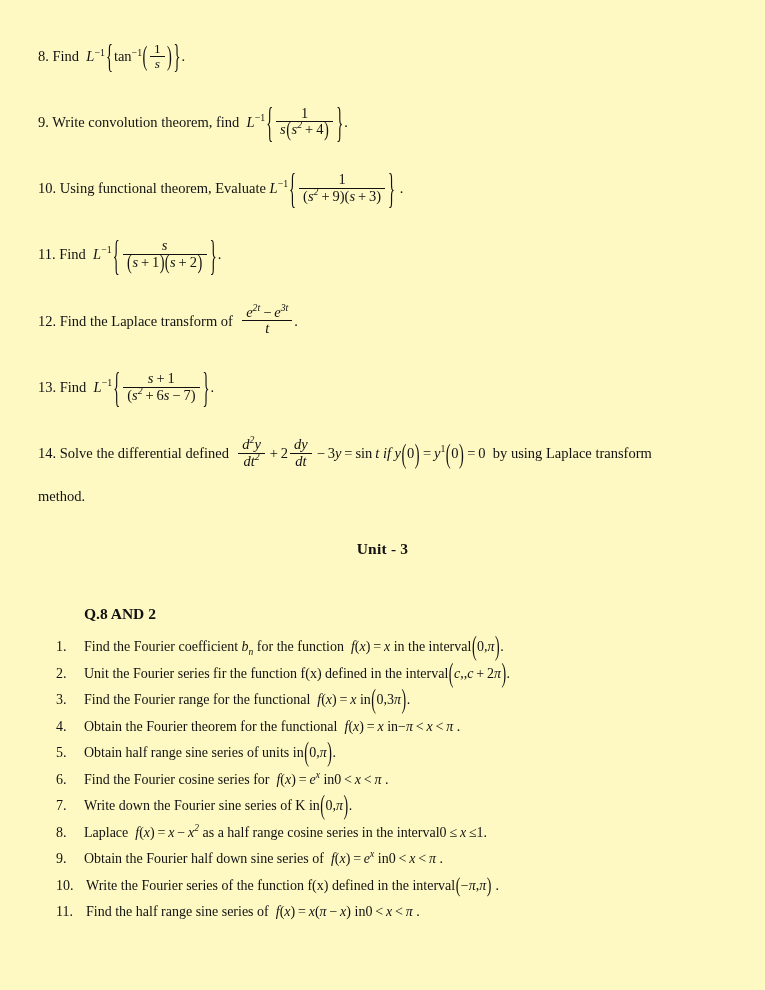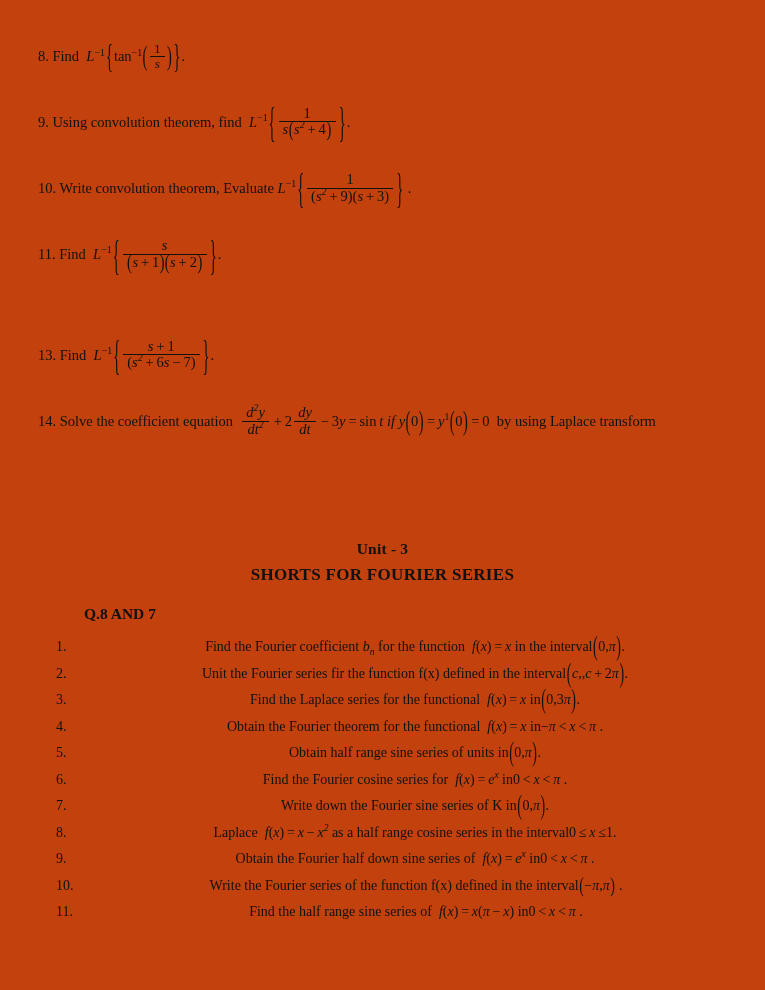--- a/index.html
+++ b/index.html
@@ -4,21 +4,21 @@
 <style>
   html, body {
     margin: 0;
     padding: 0;
     background: #ffffff;
   }
   .page {
     position: relative;
     width: 765px;
     height: 990px;
-    background: #c2410c;
+    background: #fef9c3;
     overflow: hidden;
     font-family: "Liberation Serif", "DejaVu Serif", serif;
     color: #111111;
     box-sizing: border-box;
   }
 
   
   .mi { font-style: italic; }
   .mup { font-style: normal; }
   .sup { font-size: 0.68em; vertical-align: super; line-height: 0; font-style: italic; }
@@ -120,88 +120,95 @@
     margin-bottom: 9px;
     line-height: 1.25;
   }
   .f-num {
     width: 28px;
     flex: 0 0 28px;
     text-align: left;
     font-style: normal;
   }
   .f-num.wide { width: 30px; flex: 0 0 30px; }
-  .f-body { flex: 1 1 auto; text-align: center; }
+  .f-body { flex: 1 1 auto; }
   .f-text { font-style: normal; }
   .trail-dot { font-style: normal; }
 </style>
 </head>
 <body>
 
 <div class="page">
 
   <div class="laplace-list">
 
     <div class="q-row">
       <span>8.</span>
       <span>Find</span>
       &nbsp;<span class="mi">L</span><span class="supn">−1</span><span class="bigbrace">{</span><span class="mup">tan</span><span class="supn">−1</span><span class="bigparen">(</span><span class="frac small"><span class="num mup">1</span><span class="den mi">s</span></span><span class="bigparen">)</span><span class="bigbrace">}</span><span>.</span>
     </div>
 
     <div class="spacer-lg"></div>
 
     <div class="q-row">
       <span>9.</span>
-      <span>Using convolution theorem, find</span>
+      <span>Write convolution theorem, find</span>
       &nbsp;<span class="mi">L</span><span class="supn">−1</span><span class="bigbrace tall">{</span><span class="frac"><span class="num mup">1</span><span class="den"><span class="mi">s</span><span class="medparen">(</span><span class="mi">s</span><span class="sup">2</span><span class="mup"> + 4</span><span class="medparen">)</span></span></span><span class="bigbrace tall">}</span><span>.</span>
     </div>
 
     <div class="spacer-lg"></div>
 
     <div class="q-row">
       <span>10.</span>
-      <span>Write convolution theorem, Evaluate</span>
+      <span>Using functional theorem, Evaluate</span>
       <span class="mi">L</span><span class="supn">−1</span><span class="bigbrace tall">{</span><span class="frac"><span class="num mup">1</span><span class="den"><span class="mup">(</span><span class="mi">s</span><span class="sup">2</span><span class="mup"> + 9)(</span><span class="mi">s</span><span class="mup"> + 3)</span></span></span><span class="bigbrace tall">}</span>&nbsp;<span>.</span>
     </div>
 
     <div class="spacer-lg"></div>
 
     <div class="q-row">
       <span>11.</span>
       <span>Find</span>
       &nbsp;<span class="mi">L</span><span class="supn">−1</span><span class="bigbrace tall">{</span><span class="frac"><span class="num mi">s</span><span class="den"><span class="medparen">(</span><span class="mi">s</span><span class="mup"> + 1</span><span class="medparen">)(</span><span class="mi">s</span><span class="mup"> + 2</span><span class="medparen">)</span></span></span><span class="bigbrace tall">}</span><span>.</span>
     </div>
 
     <div class="spacer-lg"></div>
 
+    <div class="q-row">
+      <span>12.</span>
+      <span>Find the Laplace transform of</span>
+      &nbsp;<span class="frac"><span class="num"><span class="mi">e</span><span class="sup">2t</span><span class="mup"> − </span><span class="mi">e</span><span class="sup">3t</span></span><span class="den mi">t</span></span><span>.</span>
+    </div>
 
     <div class="spacer-lg"></div>
 
     <div class="q-row">
       <span>13.</span>
       <span>Find</span>
       &nbsp;<span class="mi">L</span><span class="supn">−1</span><span class="bigbrace tall">{</span><span class="frac"><span class="num"><span class="mi">s</span><span class="mup"> + 1</span></span><span class="den"><span class="mup">(</span><span class="mi">s</span><span class="sup">2</span><span class="mup"> + 6</span><span class="mi">s</span><span class="mup"> − 7)</span></span></span><span class="bigbrace tall">}</span><span>.</span>
     </div>
 
     <div class="spacer-lg"></div>
 
     <div class="q-row">
       <span>14.</span>
-      <span>Solve the coefficient equation</span>
+      <span>Solve the differential defined</span>
       &nbsp;<span class="frac"><span class="num"><span class="mi">d</span><span class="sup">2</span><span class="mi">y</span></span><span class="den"><span class="mi">dt</span><span class="sup">2</span></span></span><span class="mup"> + 2</span><span class="frac"><span class="num mi">dy</span><span class="den mi">dt</span></span><span class="mup"> − 3</span><span class="mi">y</span><span class="mup"> = </span><span class="mup">sin </span><span class="mi">t</span>&nbsp;<span class="mi">if</span>&nbsp;<span class="mi">y</span><span class="bigparen">(</span><span class="mup">0</span><span class="bigparen">)</span><span class="mup"> = </span><span class="mi">y</span><span class="supn">1</span><span class="bigparen">(</span><span class="mup">0</span><span class="bigparen">)</span><span class="mup"> = 0</span>&nbsp;&nbsp;<span>by using Laplace transform</span>
     </div>
 
     <div class="spacer-sm"></div>
 
+    <div class="q-row">
+      <span>method.</span>
+    </div>
 
   </div>
 
   <div class="unit-heading">Unit - 3</div>
-  <div class="unit-subheading">SHORTS FOR FOURIER SERIES</div>
-  <div class="qsection-label">Q.8 AND 7</div>
+  <div class="qsection-label">Q.8 AND 2</div>
 
   <div class="fourier-list">
 
     <div class="f-item">
       <span class="f-num">1.</span>
       <span class="f-body">
         <span class="f-text">Find the Fourier coefficient</span>
         <span class="mi">b</span><span class="sub">n</span>
         <span class="f-text">for the function</span>
         &nbsp;<span class="mi">f</span><span class="mup">(</span><span class="mi">x</span><span class="mup">) = </span><span class="mi">x</span>
@@ -212,21 +219,21 @@
     <div class="f-item">
       <span class="f-num">2.</span>
       <span class="f-body">
         <span class="f-text">Unit the Fourier series fir the function f(x) defined in the interval</span><span class="bigparen">(</span><span class="mi">c</span><span class="mup">,,</span><span class="mi">c</span><span class="mup"> + 2</span><span class="mi">π</span><span class="bigparen">)</span><span class="trail-dot">.</span>
       </span>
     </div>
 
     <div class="f-item">
       <span class="f-num">3.</span>
       <span class="f-body">
-        <span class="f-text">Find the Laplace series for the functional</span>
+        <span class="f-text">Find the Fourier range for the functional</span>
         &nbsp;<span class="mi">f</span><span class="mup">(</span><span class="mi">x</span><span class="mup">) = </span><span class="mi">x</span>
         <span class="f-text">in</span><span class="bigparen">(</span><span class="mup">0,3</span><span class="mi">π</span><span class="bigparen">)</span><span class="trail-dot">.</span>
       </span>
     </div>
 
     <div class="f-item">
       <span class="f-num">4.</span>
       <span class="f-body">
         <span class="f-text">Obtain the Fourier theorem for the functional</span>
         &nbsp;<span class="mi">f</span><span class="mup">(</span><span class="mi">x</span><span class="mup">) = </span><span class="mi">x</span>

